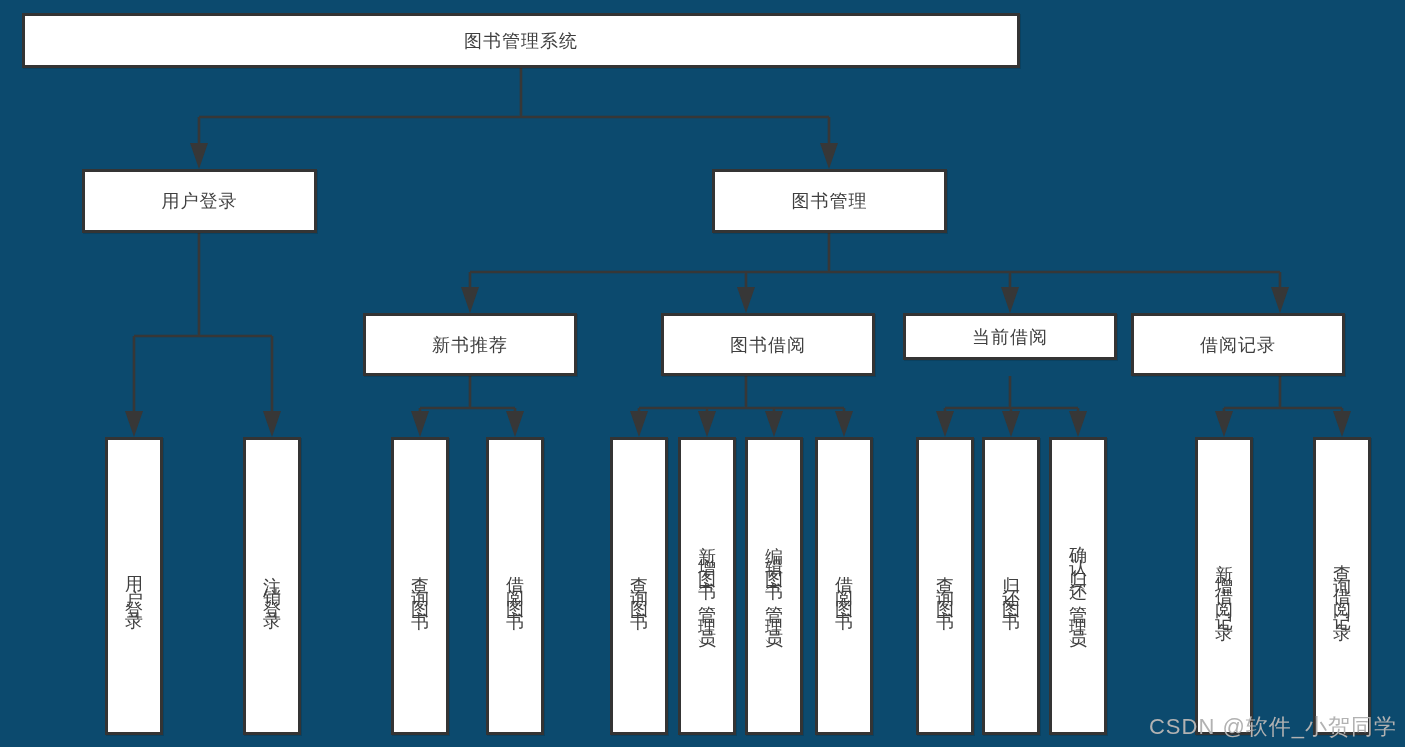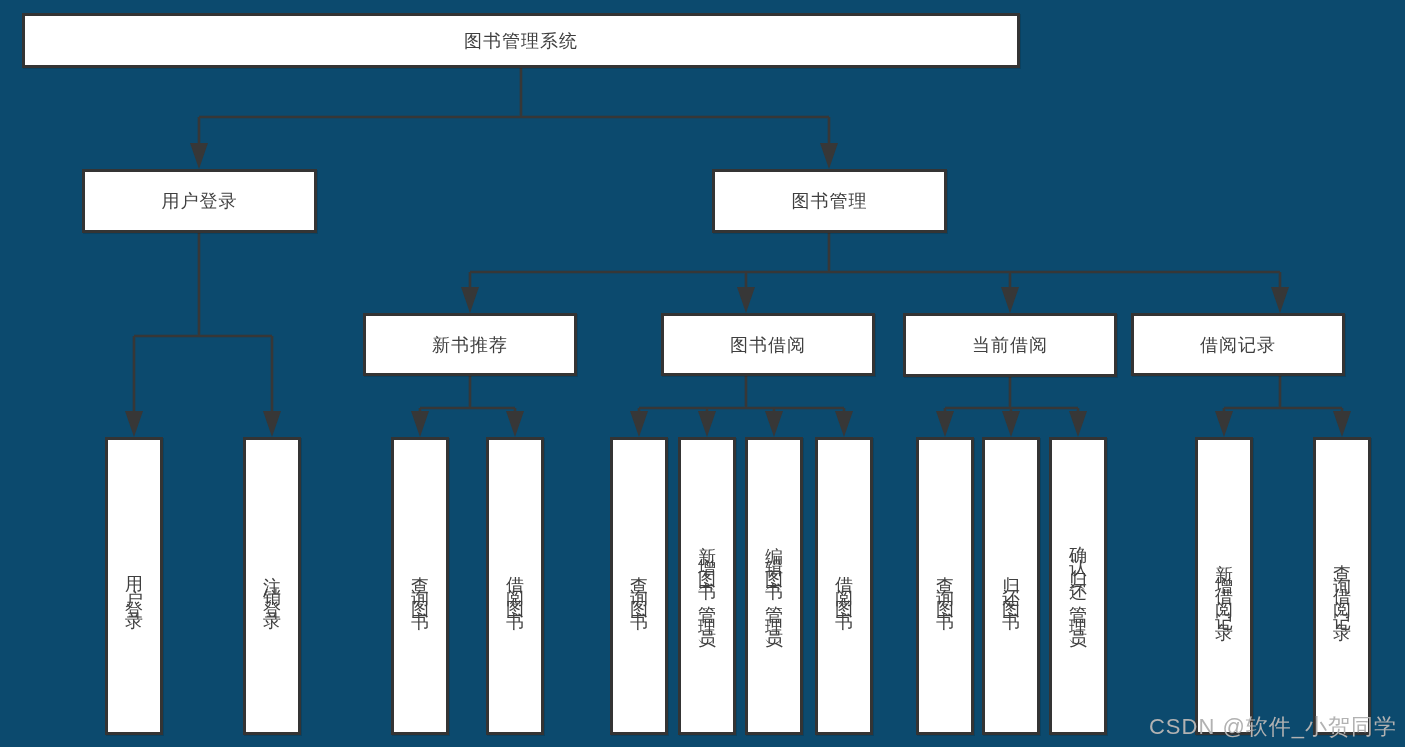--- a/index.html
+++ b/index.html
@@ -116,21 +116,21 @@
     </g>
   </svg>
 
   <div class="node" style="left:22px; top:13px; width:998px; height:55px;">图书管理系统</div>
 
   <div class="node" style="left:82px; top:169px; width:235px; height:64px;">用户登录</div>
   <div class="node" style="left:363px; top:313px; width:214px; height:63px;">新书推荐</div>
 
   <div class="node" style="left:712px; top:169px; width:235px; height:64px;">图书管理</div>
   <div class="node" style="left:639px; top:313px; width:214px; height:63px;margin-left:22px;">图书借阅</div>
-  <div class="node" style="left:903px; top:313px; width:214px; height:64px;">当前借阅</div>
+  <div class="node" style="left:903px; top:313px; width:214px; height:47px;">当前借阅</div>
   <div class="node" style="left:1131px; top:313px; width:214px; height:63px;">借阅记录</div>
 
   <div class="node vert" style="left:105px; top:437px; width:58px; height:298px;">用户登录</div>
   <div class="node vert" style="left:243px; top:437px; width:58px; height:298px;">注销登录</div>
 
   <div class="node vert" style="left:391px; top:437px; width:58px; height:298px;">查询图书</div>
   <div class="node vert" style="left:486px; top:437px; width:58px; height:298px;">借阅图书</div>
 
   <div class="node vert" style="left:610px; top:437px; width:58px; height:298px;">查询图书</div>
   <div class="node vert" style="left:678px; top:437px; width:58px; height:298px;">新增图书（管理员）</div>

